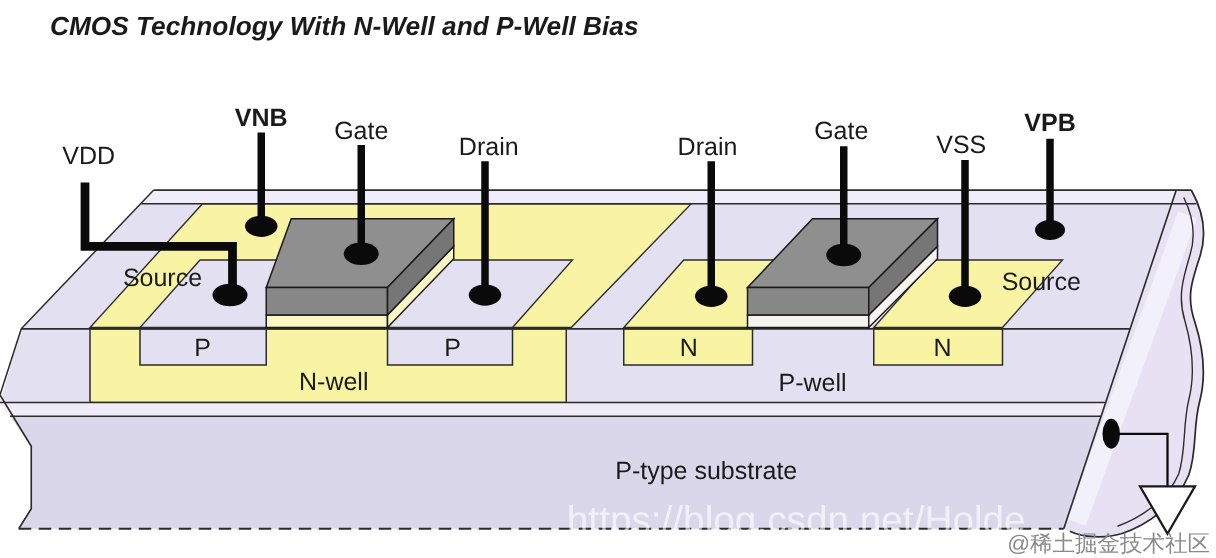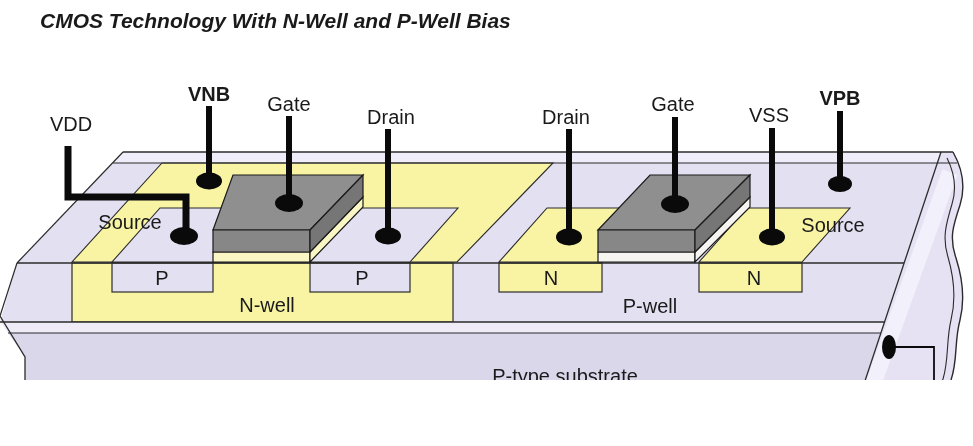--- a/index.html
+++ b/index.html
@@ -1,17 +1,17 @@
 <!DOCTYPE html>
 <html><head>
 <meta charset="utf-8">
 <style>
   html,body{margin:0;padding:0;background:#ffffff;}
   .stage{
-    position:relative;width:973px;height:380px;background:#ffffff;overflow:hidden;
+    position:relative;width:973px;height:446px;background:#ffffff;overflow:hidden;
     font-family:"Liberation Sans",sans-serif;
   }
   svg text{
     font-family:"Liberation Sans",sans-serif;
     fill:#1a1a1a;
   }
   .t-title{font-size:21px;font-style:italic;font-weight:bold;}
   .t-lbl{font-size:20px;}
   .t-bold{font-size:20px;font-weight:bold;}
   .t-region{font-size:20px;}

